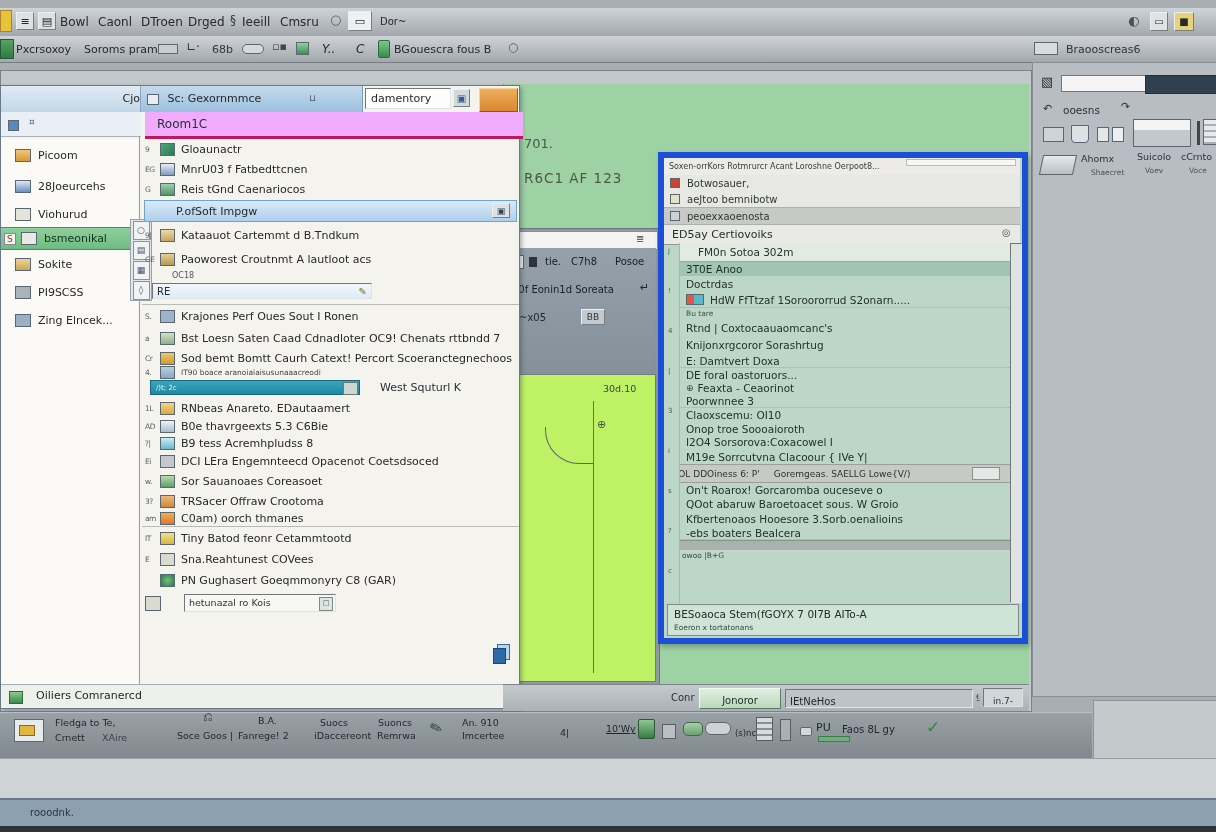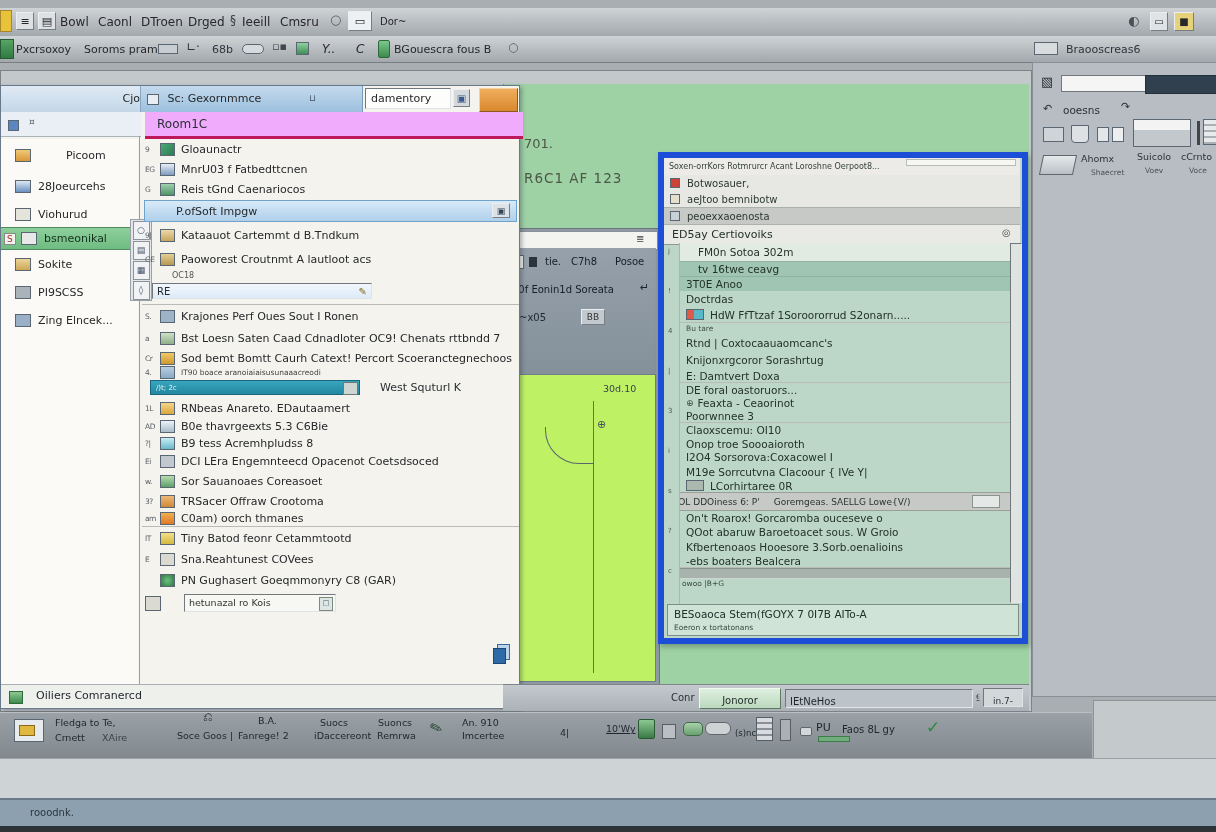--- a/index.html
+++ b/index.html
@@ -146,23 +146,20 @@
       <span style="position: absolute; left: 3px; top: 164px; font-size: 7px; color: rgb(74, 90, 82);">3</span>
       <span style="position: absolute; left: 3px; top: 204px; font-size: 7px; color: rgb(74, 90, 82);">i</span>
       <span style="position: absolute; left: 3px; top: 244px; font-size: 7px; color: rgb(74, 90, 82);">s</span>
       <span style="position: absolute; left: 3px; top: 284px; font-size: 7px; color: rgb(74, 90, 82);">?</span>
       <span style="position: absolute; left: 3px; top: 324px; font-size: 7px; color: rgb(74, 90, 82);">c</span>
     </div>
   <div id="ov-rows" class="abs" style="left:16px;top:85px;width:330px;height:358px;overflow:hidden">
       <div class="orow" style="height: 18px; background: rgb(226, 235, 226); padding-left: 18px;">
         <span style="margin-left: 0px;">FM0n Sotoa 302m</span>
       </div>
-      <div class="orow sel" style="height: 15px; padding-left: 18px;">
-        <span style="margin-left: 0px;">tv   16twe ceavg</span>
-      </div>
       <div class="orow sel" style="height: 15px;">
         <span style="margin-left: 0px;">3T0E Anoo</span>
       </div>
       <div class="orow" style="height: 16px;">
         <span style="margin-left: 0px;">Doctrdas</span>
       </div>
       <div class="orow rule" style="height: 16px;">
         <span class="ic" style="width: 18px; height: 11px; flex: 0 0 auto; background: linear-gradient(90deg, rgb(224, 88, 72) 45%, rgb(88, 184, 200) 45%);"></span>
         <span style="margin-left: 6px;">HdW FfTtzaf 1Soroororrud S2onarn.....</span>
       </div>
@@ -192,24 +189,20 @@
         <span style="margin-left: 0px;">Claoxscemu: OI10</span>
       </div>
       <div class="orow" style="height: 13px;">
         <span style="margin-left: 0px;">Onop troe Soooaioroth</span>
       </div>
       <div class="orow" style="height: 14px;">
         <span style="margin-left: 0px;">I2O4 Sorsorova:Coxacowel I</span>
       </div>
       <div class="orow" style="height: 15px;">
         <span style="margin-left: 0px;">M19e Sorrcutvna Clacoour { IVe Y|</span>
-      </div>
-      <div class="orow" style="height: 13px;">
-        <span class="ic" style="width: 18px; height: 11px; flex: 0 0 auto; background: rgb(170, 184, 176);"></span>
-        <span style="margin-left: 6px;">LCorhirtaree 0R</span>
       </div>
       <div style="position: relative; height: 17px; margin-left: -16px; width: 346px; background: rgb(198, 201, 198); border-top: 1px solid rgb(152, 160, 152); border-bottom: 1px solid rgb(152, 160, 152); font-size: 9px; color: rgb(42, 52, 46); display: flex; align-items: center;">
         <span style="margin-left: 8px;">ROL DDOiness 6: P'</span>
         <span style="margin-left: 14px;">Goremgeas. SAELLG Lowe{V/)</span>
         <span style="position: absolute; right: 10px; top: 2px; width: 26px; height: 11px; background: rgb(228, 232, 230); border: 1px solid rgb(138, 148, 140);"></span>
       </div>
       <div class="orow" style="height: 13px;">
         <span style="margin-left: 0px;">On't Roarox!  Gorcaromba ouceseve o</span>
       </div>
       <div class="orow" style="height: 15px;">
@@ -249,21 +242,21 @@
 
   <div class="abs" style="left:0;top:26px;width:140px;height:24px;background:#e9eff5;border-bottom:1px solid #aab2ba">
     <span class="ic" style="width:11px;height:11px;background:#5b87c0;margin:6px 0 0 7px"></span>
     <span class="glyph" style="font-size:9px;color:#5a626a;margin-left:5px">¤</span>
   </div>
   <div class="abs" style="left:144px;top:26px;width:378px;height:24px;background:#f0abfc;border-bottom:3px solid #be185d">
     <span class="abs txt" style="left:12px;top:5px;font-size:12px;color:#2a3036">Room1C</span>
   </div>
 
   <div id="tree" class="abs" style="left:0;top:53px;width:137px;height:545px;background:#fbfaf6">
-      <div class="titem" style="height: 32px; gap: 28px;">
+      <div class="titem" style="height: 32px;">
         <span class="ic" style="width: 16px; height: 13px; flex: 0 0 auto; background: linear-gradient(rgb(240, 200, 120), rgb(216, 152, 56));"></span>
         <span style="margin-left: 7px;">Picoom</span>
       </div>
       <div class="titem" style="height: 30px;">
         <span class="ic" style="width: 16px; height: 13px; flex: 0 0 auto; background: linear-gradient(rgb(220, 232, 242), rgb(106, 144, 192));"></span>
         <span style="margin-left: 7px;">28Joeurcehs</span>
       </div>
       <div class="titem" style="height: 26px;">
         <span class="ic" style="width: 16px; height: 13px; flex: 0 0 auto; background: rgb(228, 228, 218);"></span>
         <span style="margin-left: 7px;">Viohurud</span>

